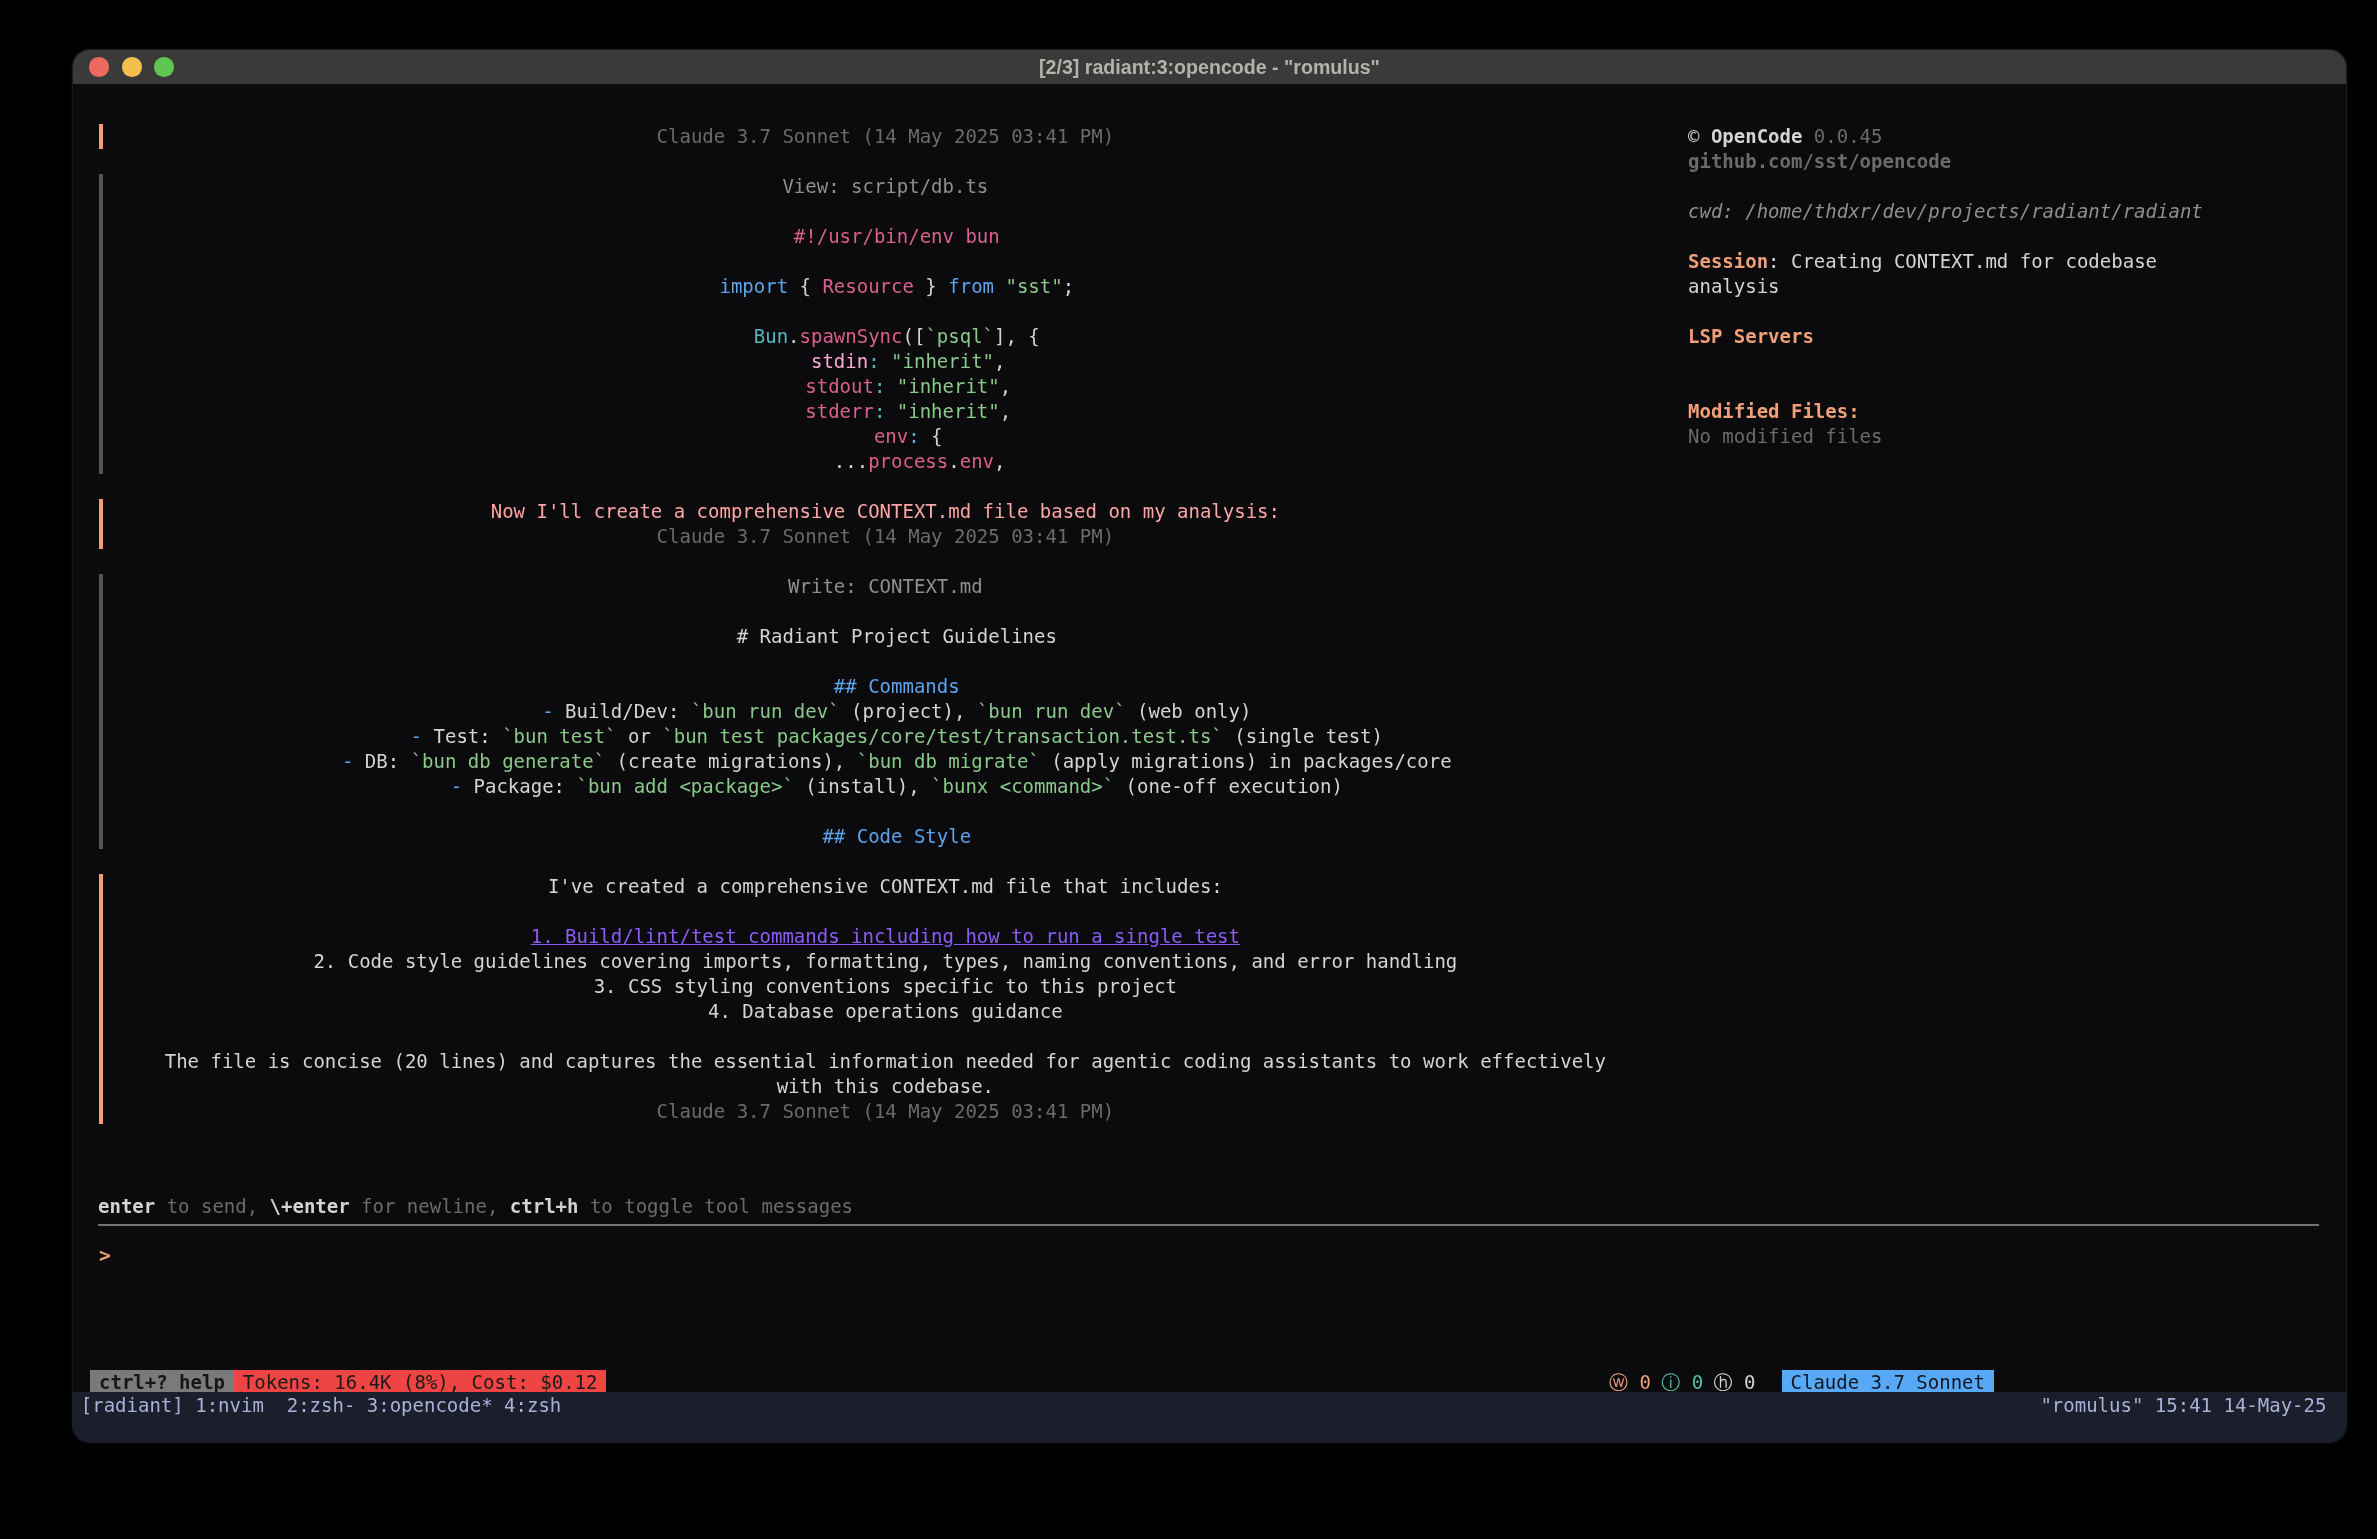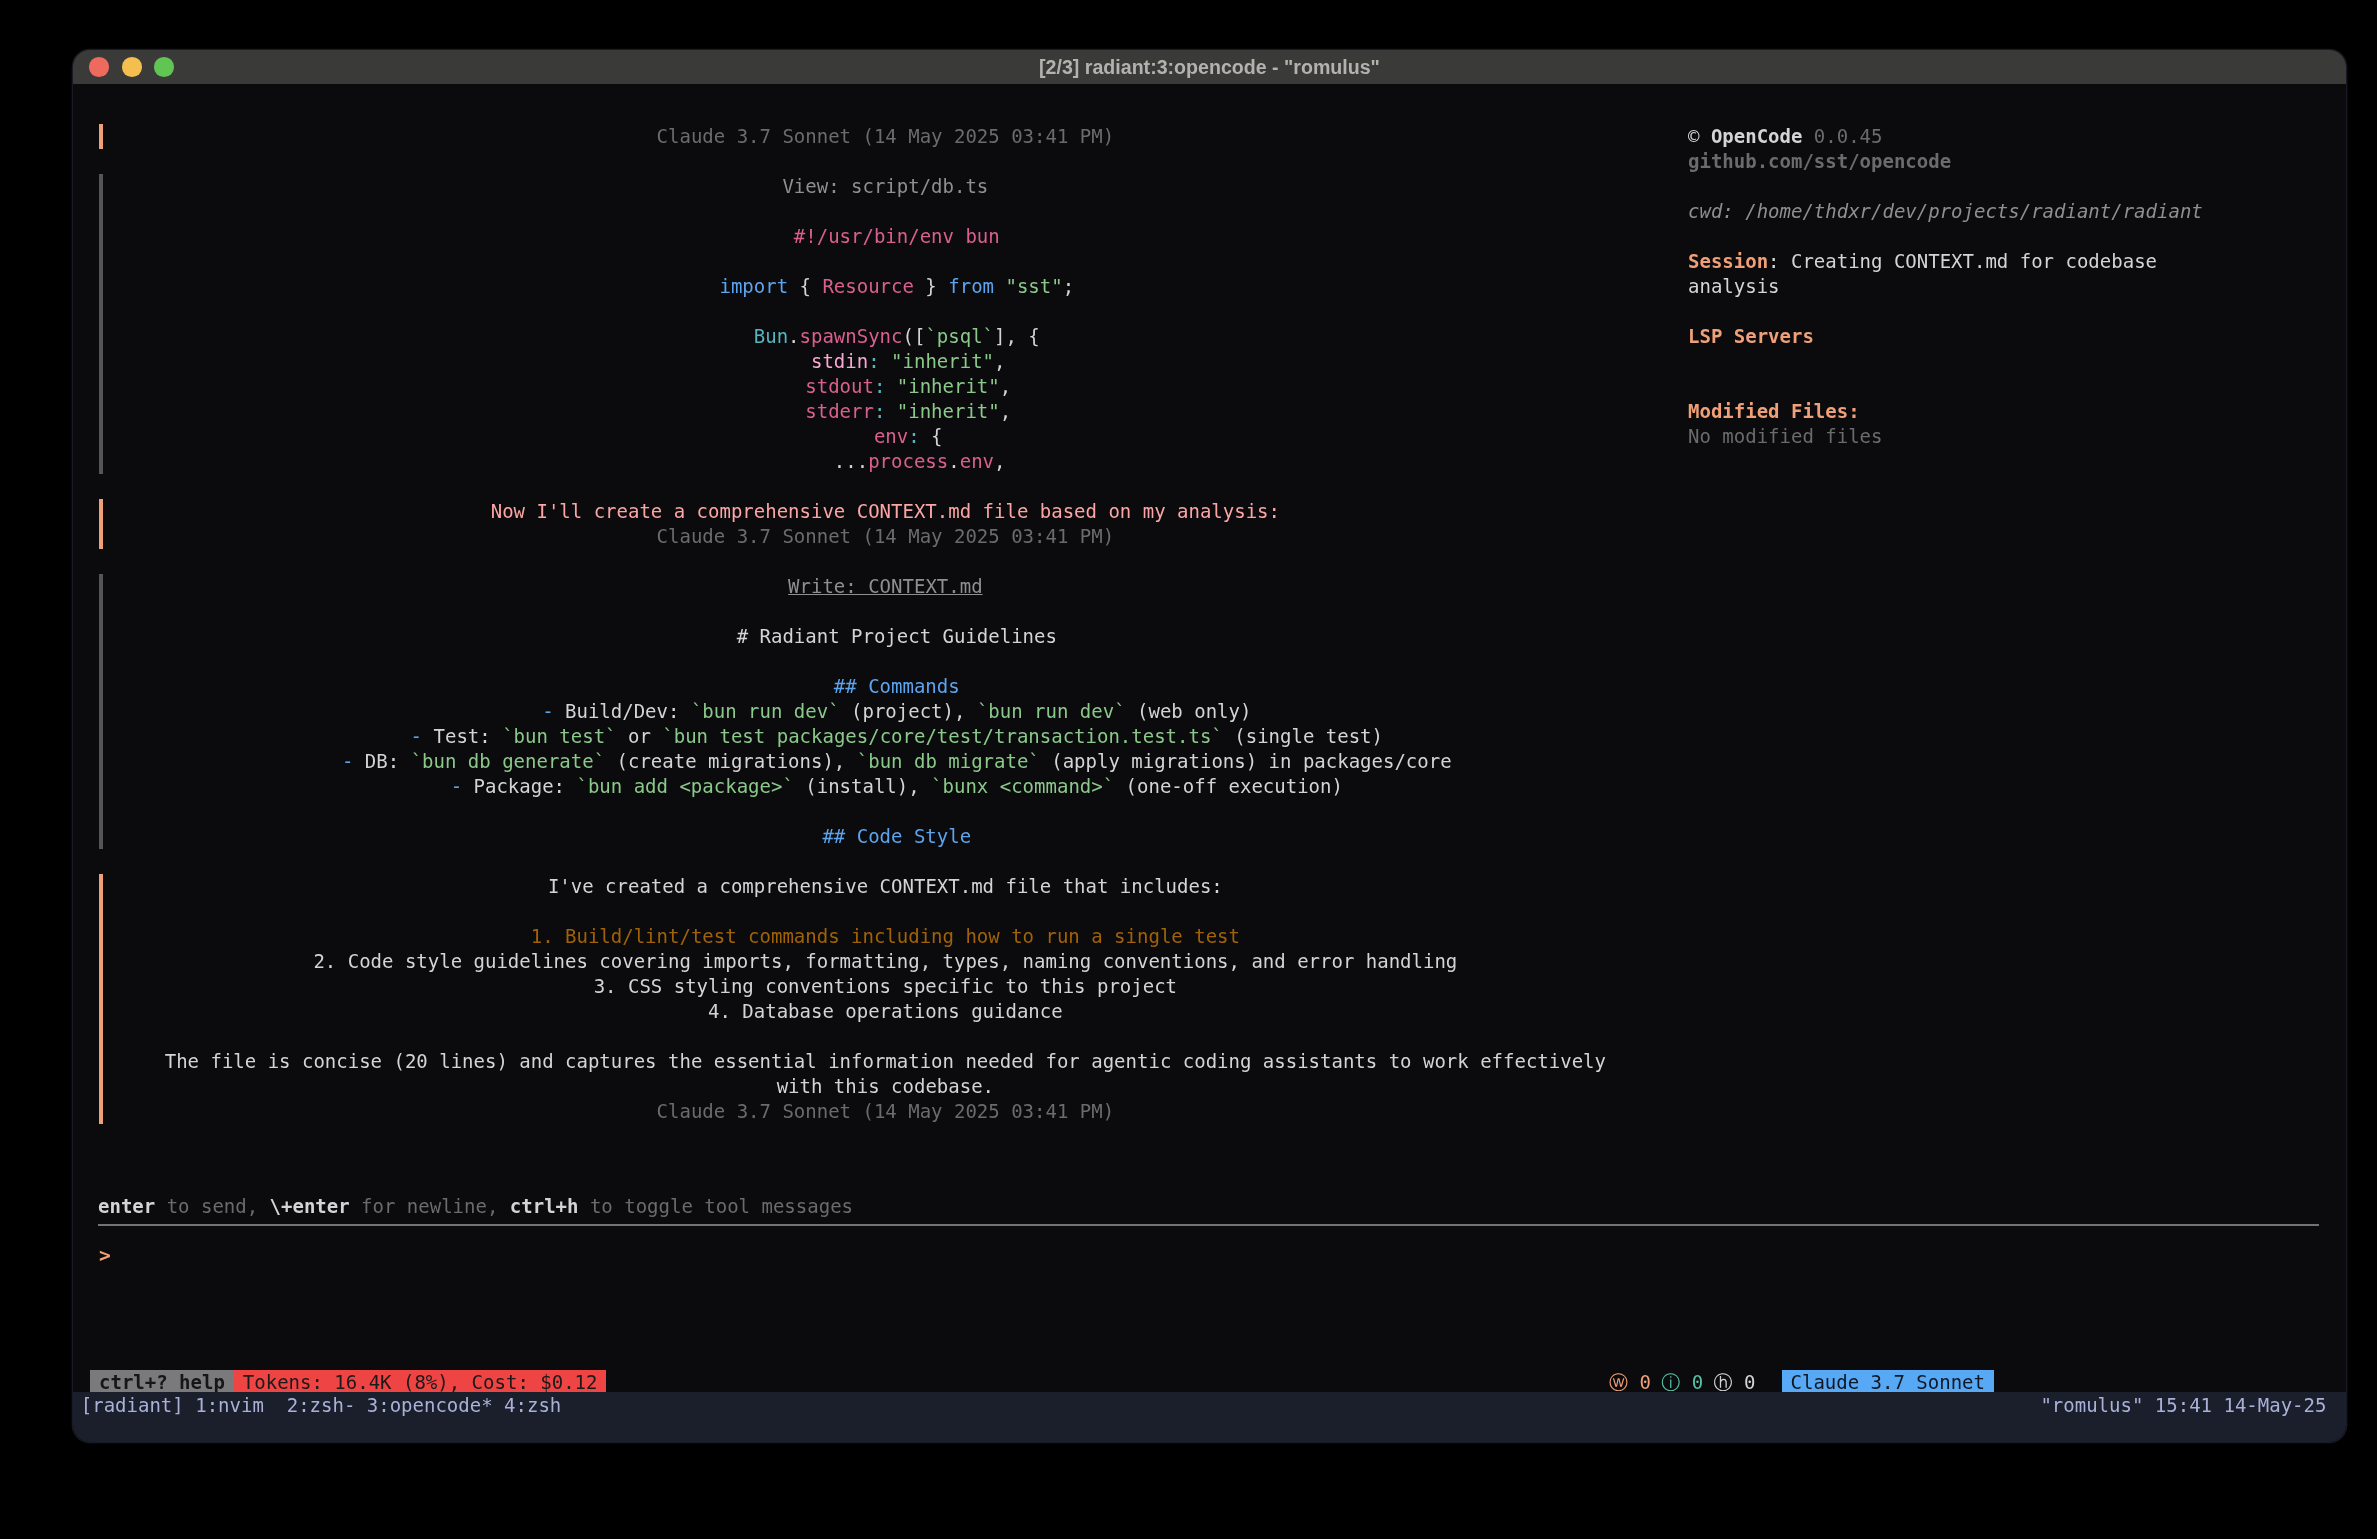--- a/index.html
+++ b/index.html
@@ -72,36 +72,36 @@
         <div class="line"><span style="color: rgb(212, 212, 212);">    </span><span style="color: rgb(217, 96, 140);">stdout</span><span style="color: rgb(87, 181, 192);">:</span><span style="color: rgb(212, 212, 212);"> </span><span style="color: rgb(138, 201, 138);">"inherit"</span><span style="color: rgb(212, 212, 212);">,</span></div>
         <div class="line"><span style="color: rgb(212, 212, 212);">    </span><span style="color: rgb(217, 96, 140);">stderr</span><span style="color: rgb(87, 181, 192);">:</span><span style="color: rgb(212, 212, 212);"> </span><span style="color: rgb(138, 201, 138);">"inherit"</span><span style="color: rgb(212, 212, 212);">,</span></div>
         <div class="line"><span style="color: rgb(212, 212, 212);">    </span><span style="color: rgb(217, 96, 140);">env</span><span style="color: rgb(87, 181, 192);">:</span><span style="color: rgb(212, 212, 212);"> {</span></div>
         <div class="line"><span style="color: rgb(212, 212, 212);">      ...</span><span style="color: rgb(217, 96, 140);">process</span><span style="color: rgb(212, 212, 212);">.</span><span style="color: rgb(217, 96, 140);">env</span><span style="color: rgb(212, 212, 212);">,</span></div>
       </div>
       <div class="block" style="border-left-color: rgb(240, 160, 120);">
         <div class="line"><span style="color: #fca5a5;">Now I'll create a comprehensive CONTEXT.md file based on my analysis:</span></div>
         <div class="line"><span style="color: rgb(107, 107, 107);">Claude 3.7 Sonnet (14 May 2025 03:41 PM)</span></div>
       </div>
       <div class="block" style="border-left-color: rgb(85, 85, 85);">
-        <div class="line"><span style="color: rgb(143, 143, 143); text-decoration: underline;">Write: CONTEXT.md</span></div>
+        <div class="line"><span style="color: rgb(143, 143, 143);">Write: CONTEXT.md</span></div>
         <div class="line"></div>
         <div class="line"><span style="color: rgb(212, 212, 212);">  # Radiant Project Guidelines</span></div>
         <div class="line"></div>
         <div class="line"><span style="color: rgb(212, 212, 212);">  </span><span style="color: rgb(93, 164, 238);">## Commands</span></div>
         <div class="line"><span style="color: rgb(212, 212, 212);">  </span><span style="color: rgb(93, 164, 238);">-</span><span style="color: rgb(212, 212, 212);"> Build/Dev: </span><span style="color: rgb(138, 201, 138);">`bun run dev`</span><span style="color: rgb(212, 212, 212);"> (project), </span><span style="color: rgb(138, 201, 138);">`bun run dev`</span><span style="color: rgb(212, 212, 212);"> (web only)</span></div>
         <div class="line"><span style="color: rgb(212, 212, 212);">  </span><span style="color: rgb(93, 164, 238);">-</span><span style="color: rgb(212, 212, 212);"> Test: </span><span style="color: rgb(138, 201, 138);">`bun test`</span><span style="color: rgb(212, 212, 212);"> or </span><span style="color: rgb(138, 201, 138);">`bun test packages/core/test/transaction.test.ts`</span><span style="color: rgb(212, 212, 212);"> (single test)</span></div>
         <div class="line"><span style="color: rgb(212, 212, 212);">  </span><span style="color: rgb(93, 164, 238);">-</span><span style="color: rgb(212, 212, 212);"> DB: </span><span style="color: rgb(138, 201, 138);">`bun db generate`</span><span style="color: rgb(212, 212, 212);"> (create migrations), </span><span style="color: rgb(138, 201, 138);">`bun db migrate`</span><span style="color: rgb(212, 212, 212);"> (apply migrations) in packages/core</span></div>
         <div class="line"><span style="color: rgb(212, 212, 212);">  </span><span style="color: rgb(93, 164, 238);">-</span><span style="color: rgb(212, 212, 212);"> Package: </span><span style="color: rgb(138, 201, 138);">`bun add &lt;package&gt;`</span><span style="color: rgb(212, 212, 212);"> (install), </span><span style="color: rgb(138, 201, 138);">`bunx &lt;command&gt;`</span><span style="color: rgb(212, 212, 212);"> (one-off execution)</span></div>
         <div class="line"></div>
         <div class="line"><span style="color: rgb(212, 212, 212);">  </span><span style="color: rgb(93, 164, 238);">## Code Style</span></div>
       </div>
       <div class="block" style="border-left-color: rgb(240, 160, 120);">
         <div class="line"><span style="color: rgb(212, 212, 212);">I've created a comprehensive CONTEXT.md file that includes:</span></div>
         <div class="line"></div>
-        <div class="line"><span style="color: #a16207;">1. Build/lint/test commands including how to run a single test</span></div>
+        <div class="line"><span style="color: #8b5cf6; text-decoration: underline;">1. Build/lint/test commands including how to run a single test</span></div>
         <div class="line"><span style="color: rgb(212, 212, 212);">2. Code style guidelines covering imports, formatting, types, naming conventions, and error handling</span></div>
         <div class="line"><span style="color: rgb(212, 212, 212);">3. CSS styling conventions specific to this project</span></div>
         <div class="line"><span style="color: rgb(212, 212, 212);">4. Database operations guidance</span></div>
         <div class="line"></div>
         <div class="line"><span style="color: rgb(212, 212, 212);">The file is concise (20 lines) and captures the essential information needed for agentic coding assistants to work effectively</span></div>
         <div class="line"><span style="color: rgb(212, 212, 212);">with this codebase.</span></div>
         <div class="line"><span style="color: rgb(107, 107, 107);">Claude 3.7 Sonnet (14 May 2025 03:41 PM)</span></div>
       </div>
     </div>
 

